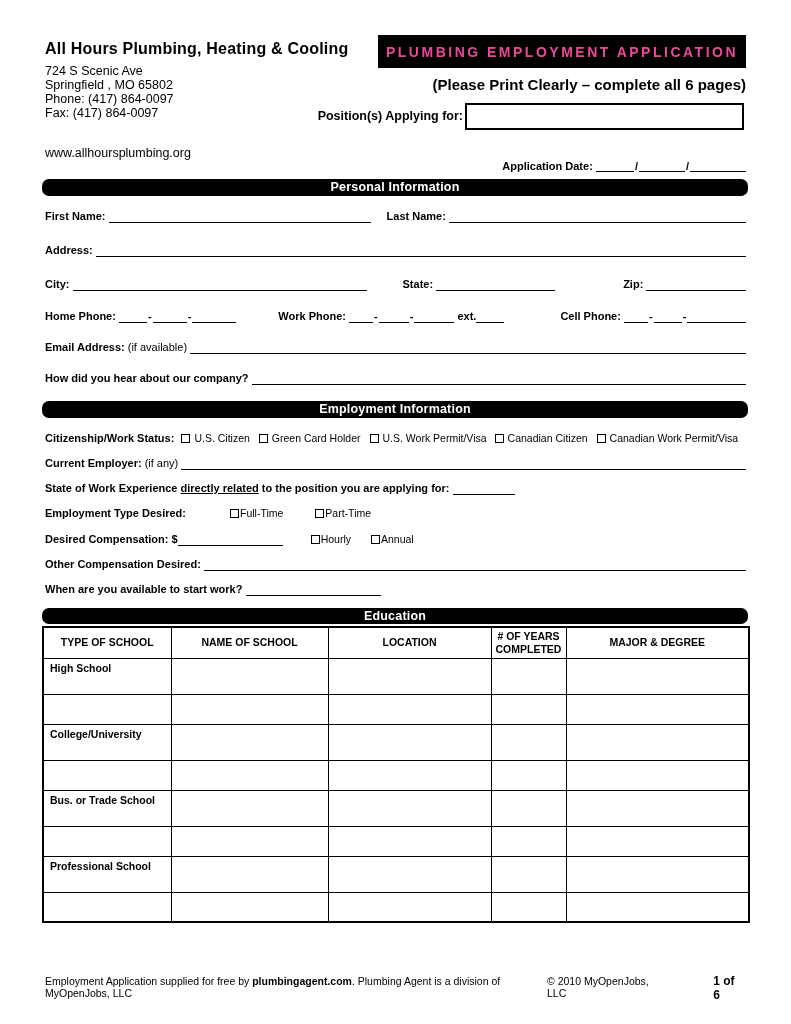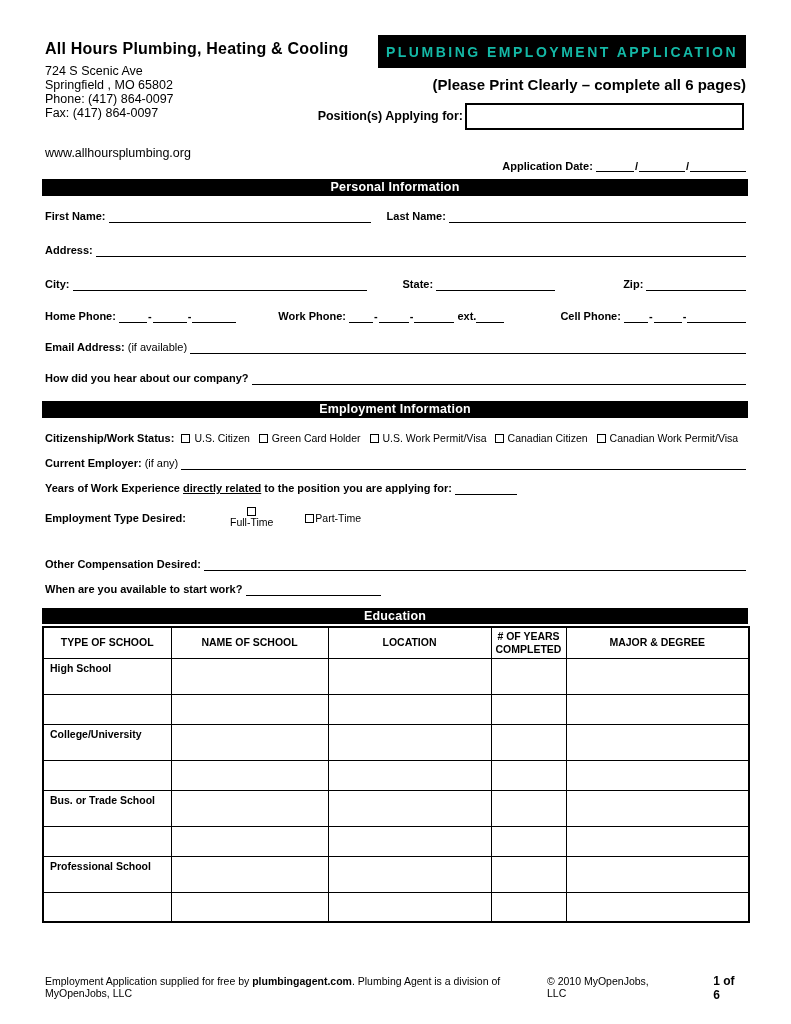--- a/index.html
+++ b/index.html
@@ -9,30 +9,30 @@
     background:#ffffff; color:#000;
     font-family:"Liberation Sans", sans-serif; overflow:hidden;
   }
   .abs { position:absolute; }
   .b { font-weight:bold; }
 
   .company-name { left:45px; top:40px; font-size:16px; font-weight:bold; letter-spacing:0.2px; }
   .addr { left:45px; top:64px; font-size:12.5px; line-height:14px; }
   .website { left:45px; top:146px; font-size:12.5px; }
 
-  .banner { left:378px; top:35px; width:368px; height:33px; background:#000; color:#14b8a6;
+  .banner { left:378px; top:35px; width:368px; height:33px; background:#000; color:#ec4899;
     display:flex; align-items:center; justify-content:center;
     font-size:14px; font-weight:bold; letter-spacing:2.5px; }
   .subtitle { right:45px; top:76px; font-size:15px; font-weight:bold; }
   .pos-label { right:328px; top:109px; font-size:12.5px; font-weight:bold; white-space:nowrap; }
   .pos-box { left:465px; top:103px; width:279px; height:27px; border:2px solid #000; background:#fff; }
   .app-date { right:45px; top:159px; display:flex; align-items:flex-end; font-size:11px; font-weight:bold; }
 
   .bar { left:42px; width:706px; height:17px; background:#000; color:#fff;
-    font-size:12.5px; font-weight:bold; text-align:center; line-height:17px; letter-spacing:0.2px; }
+    font-size:12.5px; font-weight:bold; text-align:center; line-height:17px; letter-spacing:0.2px;border-radius:7px; }
 
   .frow { left:45px; right:45px; display:flex; align-items:flex-end;
     font-size:11px; font-weight:bold; line-height:13px; }
   .lbl { white-space:nowrap; }
   .note { font-weight:normal; }
   .ln { display:inline-block; border-bottom:1.3px solid #000; height:13px; }
   .grow { flex:1 1 auto; }
   .w24{width:24px}.w28{width:28px}.w30{width:30px}.w34{width:34px}.w38{width:38px}
   .w40{width:40px}.w44{width:44px}.w46{width:46px}.w56{width:56px}.w62{width:62px}
   .w105{width:105px}.w119{width:119px}.w135{width:135px}.w262{width:262px}.w294{width:294px}
@@ -153,38 +153,50 @@
       </span>
   </div>
 
   <div class="abs frow" style="top:457px;">
     <span class="lbl">Current Employer:</span>&nbsp;
     <span class="lbl note">(if any)</span>&nbsp;
     <span class="ln grow"></span>
   </div>
 
   <div class="abs frow" style="top:482px;">
-    <span class="lbl">Years of Work Experience</span>&nbsp;
+    <span class="lbl">State of Work Experience</span>&nbsp;
     <span class="lbl ul">directly related</span>&nbsp;
     <span class="lbl">to the position you are applying for:</span>&nbsp;
     <span class="ln w62"></span>
   </div>
 
   <div class="abs frow" style="top:507px; align-items:center;">
     <span class="lbl">Employment Type Desired:</span>
-    <span class="opt tight" style="margin-left:44px;flex-direction:column;">
+    <span class="opt tight" style="margin-left:44px;">
         <span class="cb"></span>
         <span>Full-Time</span>
       </span>
     <span class="opt tight" style="margin-left:32px;">
         <span class="cb"></span>
         <span>Part-Time</span>
       </span>
   </div>
 
+  <div class="abs frow" style="top:533px; align-items:center;">
+    <span class="lbl">Desired Compensation: $</span>
+      <span class="ln w105" style="align-self:flex-end;"></span>
+    <span class="opt tight" style="margin-left:28px;">
+        <span class="cb"></span>
+        <span>Hourly</span>
+      </span>
+    <span class="opt tight" style="margin-left:20px;">
+        <span class="cb"></span>
+        <span>Annual</span>
+      </span>
+  </div>
 
   <div class="abs frow" style="top:558px;">
     <span class="lbl">Other Compensation Desired:</span>&nbsp;
     <span class="ln grow"></span>
   </div>
 
   <div class="abs frow" style="top:583px;">
     <span class="lbl">When are you available to start work?</span>&nbsp;
     <span class="ln w135"></span>
   </div>

